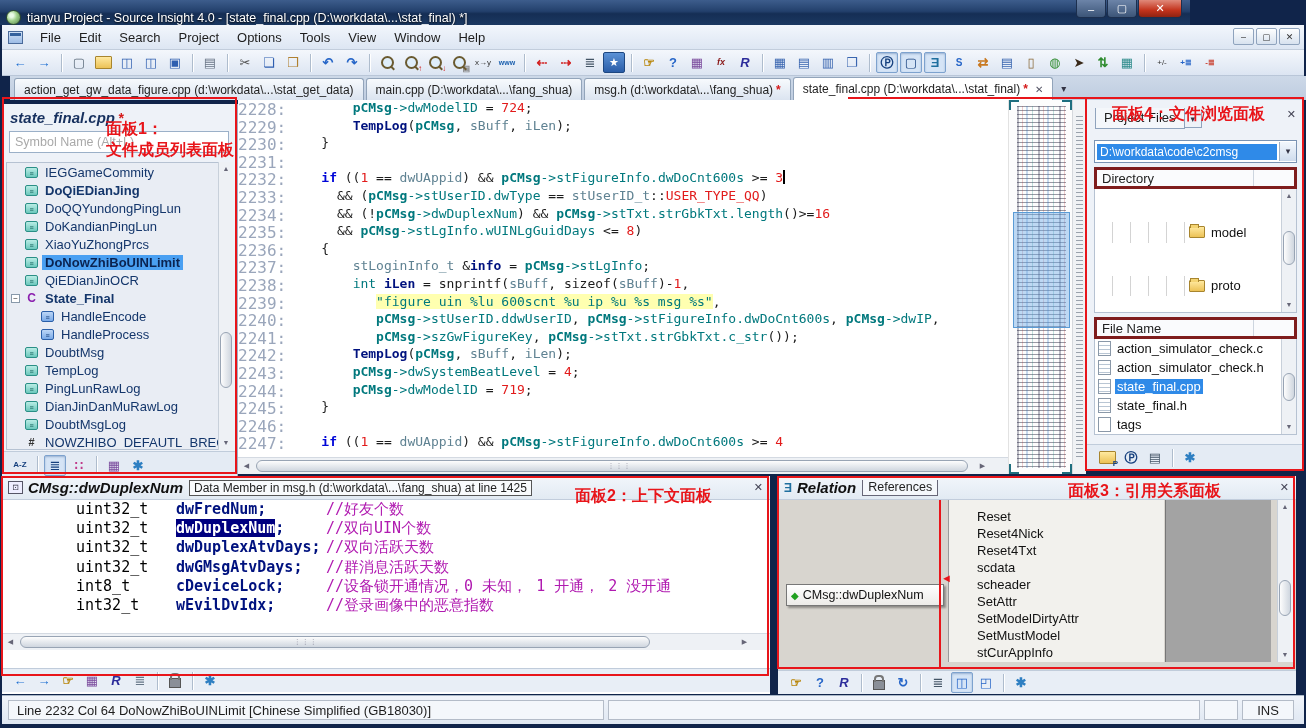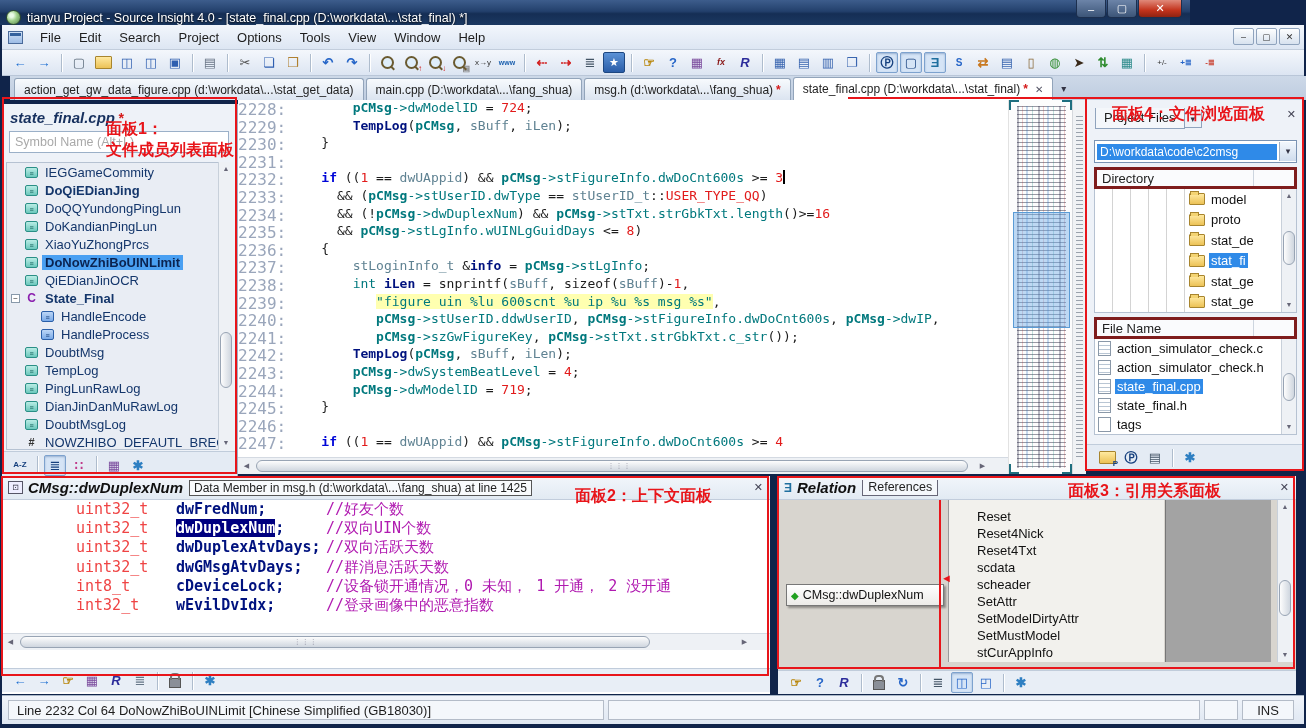--- a/index.html
+++ b/index.html
@@ -140,21 +140,21 @@
   .projcombo { margin:4px 7px; height:23px; border:1px solid #7a93b3; background:#fff; display:flex; align-items:center; }
   .projcombo .pathsel { flex:1; margin:2px; padding:1px 3px; background:#2f8ae8; color:#fff; font-size:12px;
     white-space:nowrap; overflow:hidden; }
   .combochev { width:17px; height:19px; background:linear-gradient(180deg,#f2f7fd,#cfdced); border-left:1px solid #9fb0c4;
     font-size:9px; color:#334; text-align:center; line-height:19px; }
   .colhead { margin:2px 7px 0 7px; height:22px; background:#fafbfd; border:3px solid #7f1d1d; display:flex;
     align-items:center; font-size:13px; color:#222; }
   .colhead .c1 { padding-left:5px; flex:1; border-right:1px solid #cdd5df; height:100%; display:flex; align-items:center; }
   .colhead .c2 { width:40px; }
   .treebox { position:relative; margin:0 7px; height:124px; background:#fff; border:1px solid #b6c2d2; border-top:none; overflow:hidden; }
-  .trow { height:20.5px; display:flex; align-items:center; font-size:13px; color:#111; white-space:nowrap; }
+  .trow { height:20.5px; display:flex; align-items:center; font-size:13px; color:#111; white-space:nowrap;margin-top:33px; }
   .guides { width:92px; height:100%; flex:none;
     background:repeating-linear-gradient(90deg, transparent 0 17px, #c9c9c9 17px 18px); opacity:.8; }
   .fold { width:16px; height:12px; background:linear-gradient(180deg,#ffe9a0,#ecc256); border:1px solid #a8852e;
     border-radius:1px; margin:0 4px 0 2px; flex:none; position:relative; }
   .fold::before { content:""; position:absolute; left:0; top:-3px; width:7px; height:3px; background:#f4d473; border:1px solid #a8852e; border-bottom:none; }
   .trow .tlab { padding:0 2px; }
   .trow.sel .tlab { background:#2f8ae8; color:#fff; }
   .filebox { position:relative; margin:0 7px; height:96px; background:#fff; border:1px solid #b6c2d2; border-top:none; overflow:hidden; }
   .frow { height:19px; display:flex; align-items:center; font-size:13px; color:#111; white-space:nowrap; padding-left:3px; }
   .fdoc { width:13px; height:15px; background:#fff; border:1px solid #8a98a8; margin-right:4px; flex:none;
@@ -170,21 +170,21 @@
   .panelhead { height:24px; background:linear-gradient(180deg,#f2f6fb,#e2eaf3); border-bottom:1px solid #c2cddc;
     display:flex; align-items:center; padding:0 6px; position:relative; }
   .phicon { width:15px; height:13px; border:1px solid #556; background:#eef; margin-right:5px; font-size:8px;
     text-align:center; line-height:12px; color:#334; }
   .phsym { font-size:15px; font-weight:bold; font-style:italic; color:#111; margin-right:6px; white-space:nowrap; }
   .phdesc { font-size:12px; color:#222; border:1px solid #555; padding:0 4px; background:#f8fafc; white-space:nowrap; }
   .phclose { position:absolute; right:7px; top:5px; font-size:11px; color:#445; }
   .ctxbody { position:absolute; left:0; top:24px; right:0; height:150px; overflow:hidden;
     font-family:"DejaVu Sans Mono", monospace; font-size:15px; }
   .xrow { height:19.2px; white-space:nowrap; display:flex; }
-  .xr-type { display:inline-block; margin-left:74px; width:100px; color:#ef4444; flex:none; }
+  .xr-type { display:inline-block; margin-left:74px; width:100px; color:#000000; flex:none; }
   .xr-name { display:inline-block; width:150px; color:#00127f; font-weight:bold; flex:none; }
   .xr-name .hl { background:#000080; color:#fff; }
   .xr-com { color:#b01ab0; }
   .ctxpanel .hscroll { bottom:44px; width:768px; }
   .panelbar { position:absolute; left:0; bottom:2px; width:100%; height:24px; background:#e8eef6;
     border-top:1px solid #c0ccdb; display:flex; align-items:center; padding-left:6px; }
 
   .relpanel { position:absolute; left:778px; top:476px; width:518px; height:218px; background:#d8d5cf; }
   .relhead { height:24px; background:linear-gradient(180deg,#f2f6fb,#e2eaf3); border-bottom:1px solid #c2cddc;
     display:flex; align-items:center; padding:0 6px; position:relative; }

